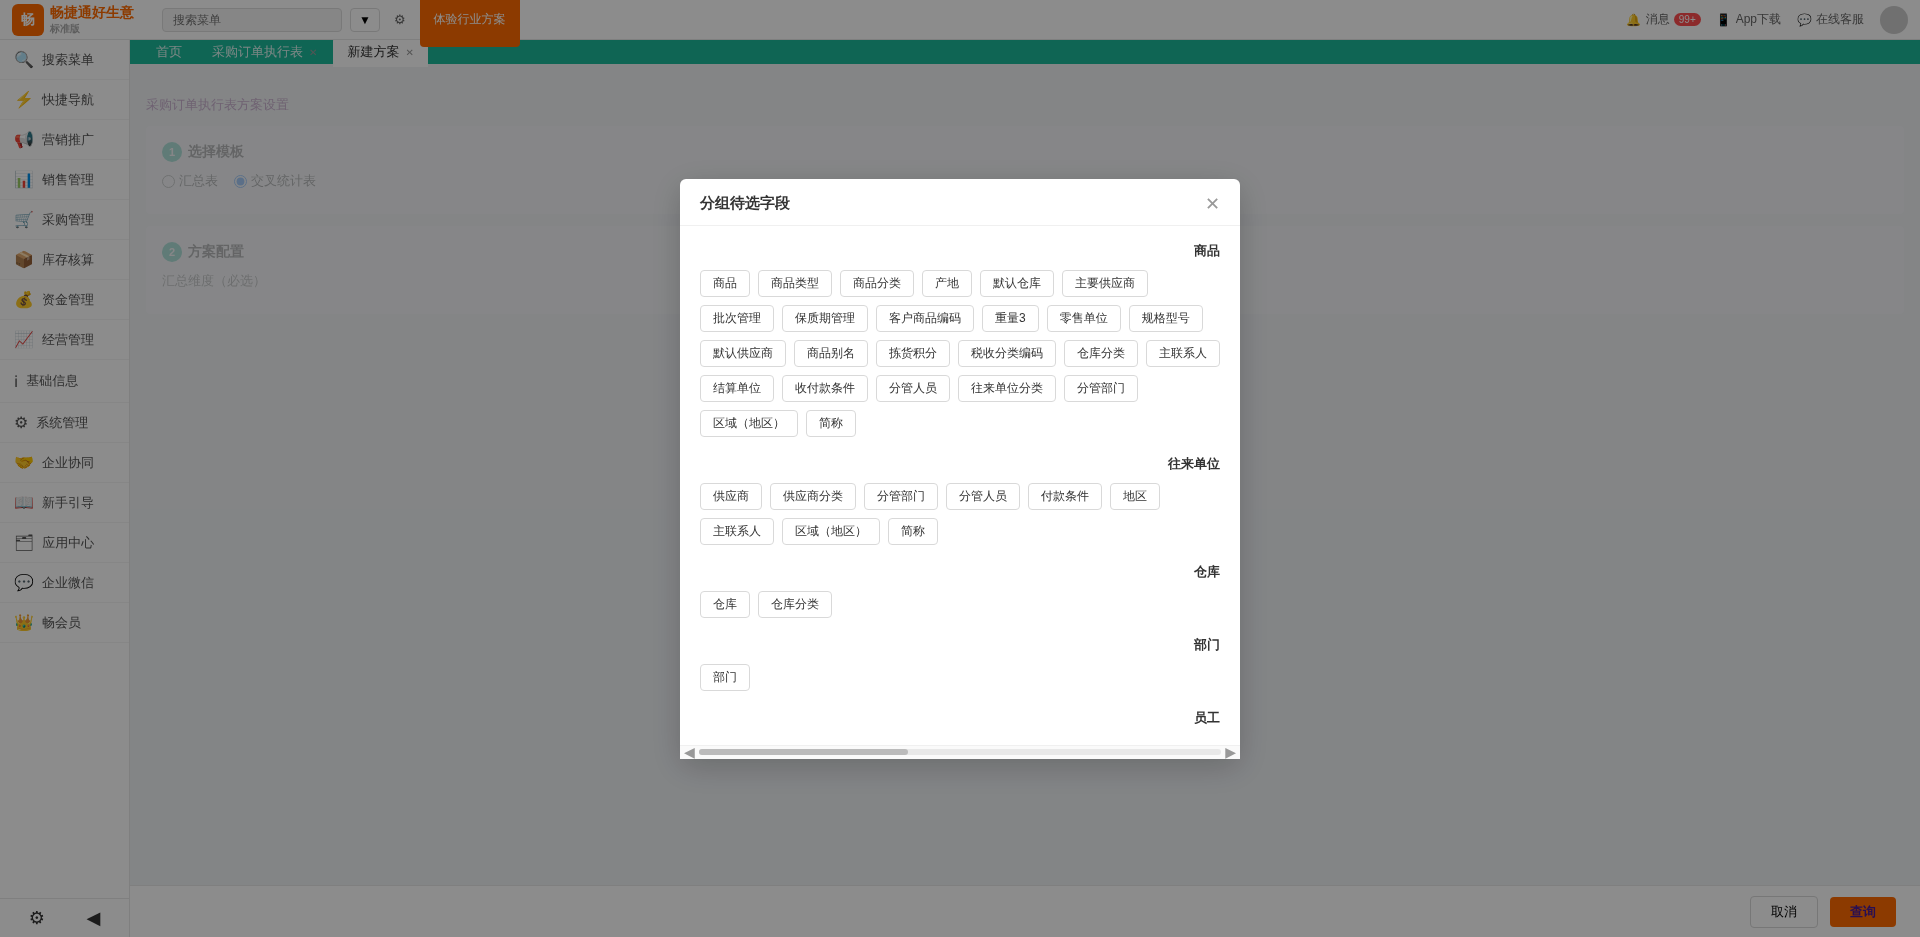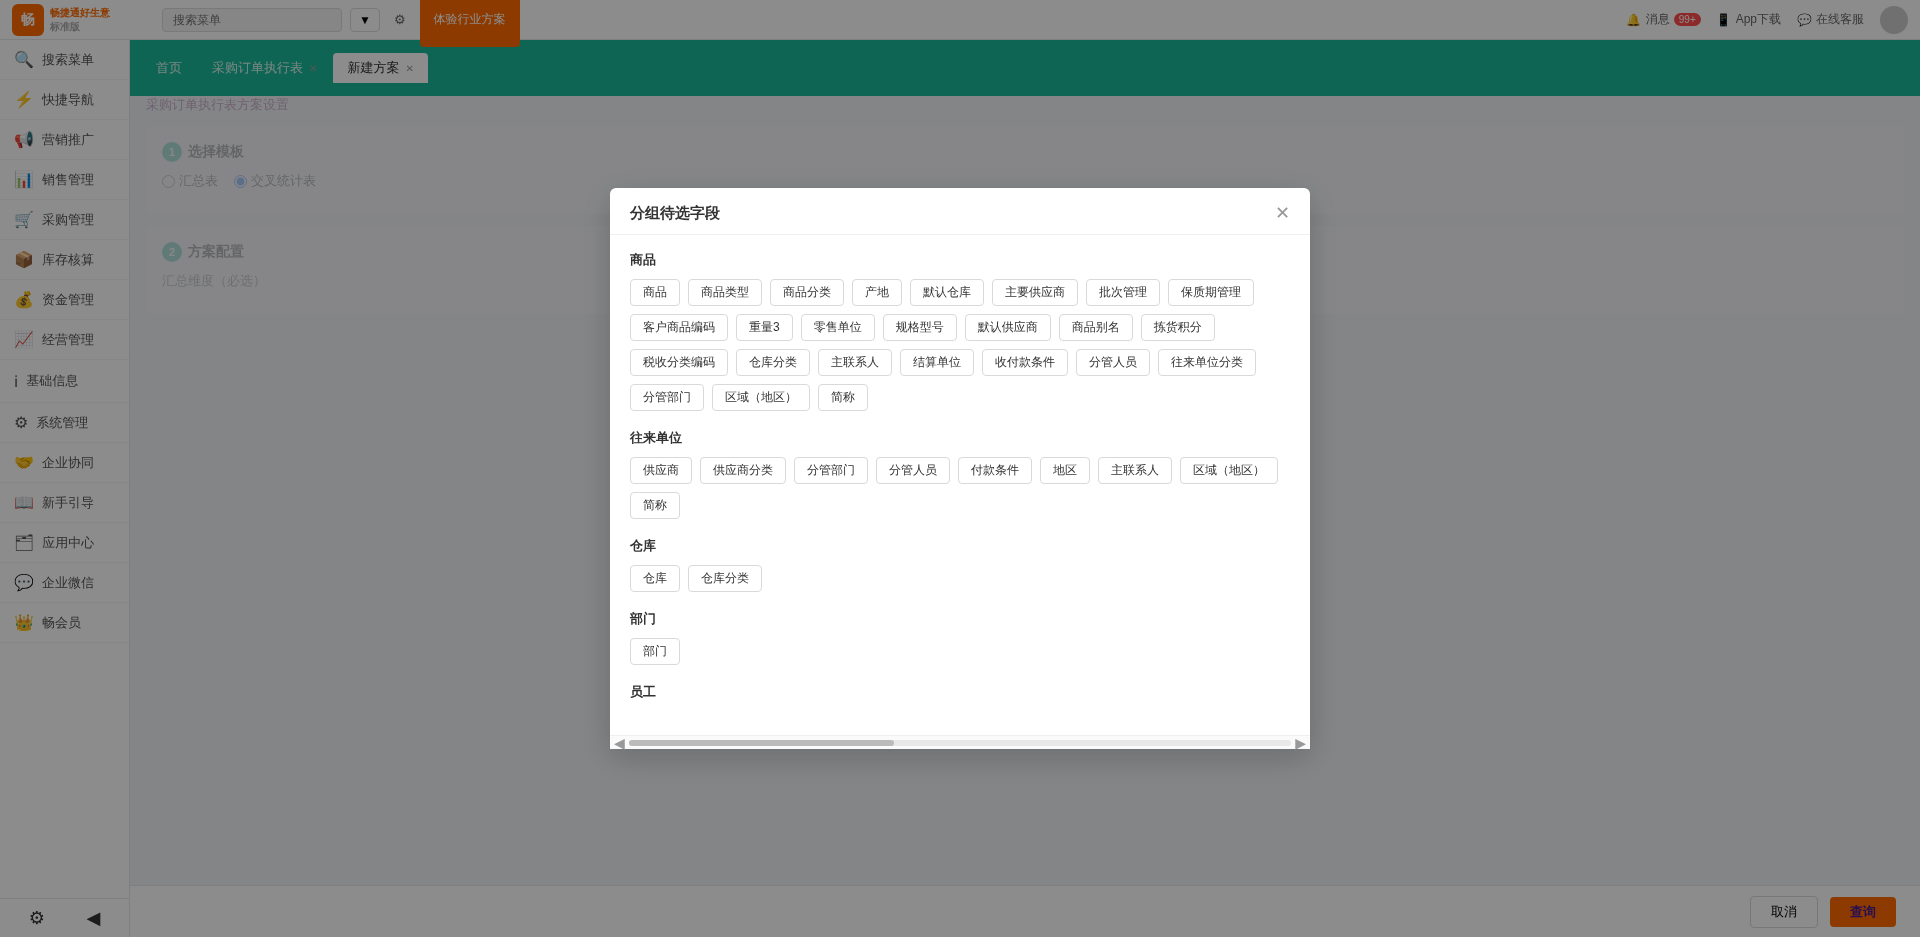--- a/index.html
+++ b/index.html
@@ -82,21 +82,21 @@
       font-size: 10px;
     }
     .avatar {
       width: 28px; height: 28px;
       background: #ccc;
       border-radius: 50%;
     }
 
     
     .tab-bar {
-      height: 56px;
+      height: 24px;
       background: #1db89a;
       display: flex;
       align-items: center;
       padding: 0 12px;
       position: fixed;
       top: 40px; left: 130px; right: 0;
       z-index: 99;
       gap: 2px;
     }
     .tab-item {
@@ -169,21 +169,21 @@
       z-index: 200;
       display: flex;
       align-items: center;
       justify-content: center;
     }
 
     
     .modal {
       background: #fff;
       border-radius: 6px;
-      width: 700px;
+      width: 560px;
       max-height: 580px;
       display: flex;
       flex-direction: column;
       z-index: 201;
       box-shadow: 0 8px 32px rgba(0,0,0,0.2);
     }
     .modal-header {
       display: flex; align-items: center; justify-content: space-between;
       padding: 14px 20px 10px;
       border-bottom: 1px solid #f0f0f0;
@@ -191,20 +191,21 @@
     .modal-title {
       font-size: 15px; font-weight: bold; color: #333;
     }
     .modal-close {
       cursor: pointer; font-size: 18px; color: #999;
     }
     .modal-body {
       padding: 16px 20px;
       overflow-y: auto;
       flex: 1;
+      text-align: right;
     }
 
     
     .field-section { margin-bottom: 18px; }
     .field-section-title {
       font-size: 13px; font-weight: bold; color: #333;
       margin-bottom: 10px;
     }
     .field-chips {
       display: flex; flex-wrap: wrap; gap: 8px;
@@ -309,21 +310,21 @@
   </style>
 </head>
 <body>
 
 <div class="top-header">
   <div class="logo-area">
     <div class="logo-icon">
       <span>畅</span>
     </div>
     <div>
-      <div class="logo-text" style="font-size:10px;">畅捷通好生意</div>
+      <div class="logo-text" style="font-size:14px;">畅捷通好生意</div>
       <div class="logo-text" style="font-size:10px;color:#aaa;">标准版</div>
     </div>
   </div>
 
   <div class="header-middle">
     <input class="search-bar" placeholder="搜索菜单" style="">
     <button class="dropdown-btn">▼</button>
     <span class="settings-icon-btn">⚙</span>
     <button class="experience-btn">体验行业方案</button>
   </div>

